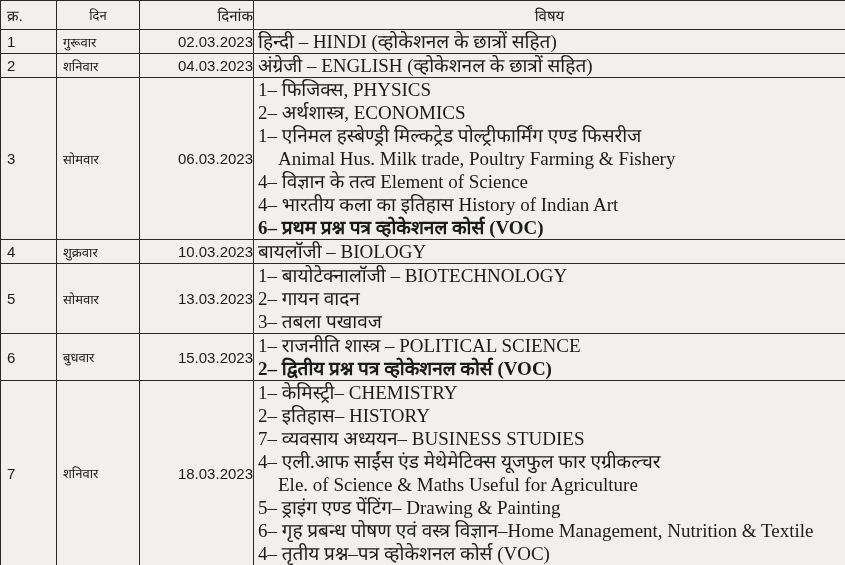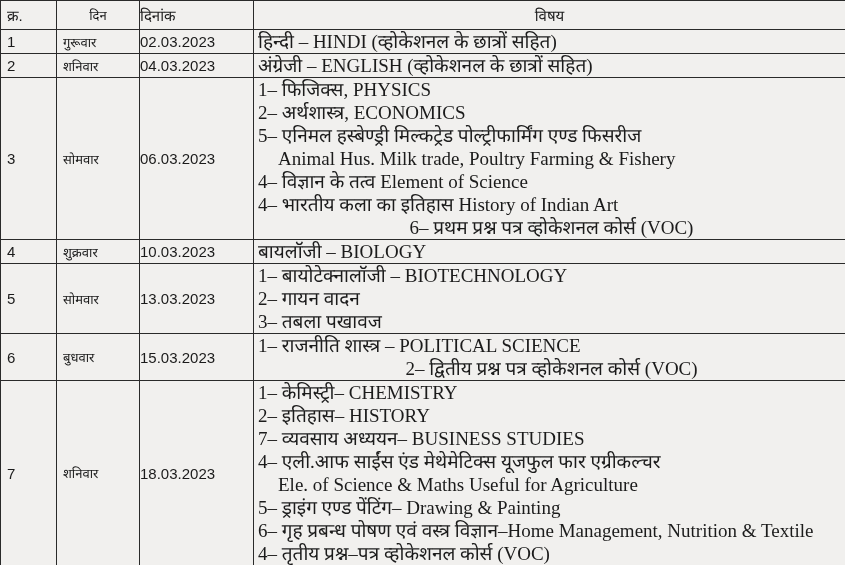--- a/index.html
+++ b/index.html
@@ -22,30 +22,30 @@
   }
   th {
     font-weight: normal;
     font-family: "DejaVu Sans", sans-serif;
     font-size: 15px;
     height: 28px;
     text-align: center;
   }
   .c-no { width: 49px; padding-left: 6px; font-family: "Liberation Sans", sans-serif; font-size: 15px; }
   .c-day { width: 82px; padding-left: 6px; font-family: "DejaVu Sans", sans-serif; font-size: 13px; }
-  .c-date { width: 113px; text-align: left; font-family: "Liberation Sans", sans-serif; font-size: 15px; }
+  .c-date { width: 113px; text-align: right; font-family: "Liberation Sans", sans-serif; font-size: 15px; }
   .c-subj { padding-left: 4px; font-size: 19px; }
   th.c-no { text-align: left; padding-left: 6px; }
   th.c-day { text-align: center; padding-left: 0; }
   .line {
     height: 23px; line-height: 23px;
     white-space: nowrap; overflow: hidden;
   }
   .line.indent { padding-left: 20px; }
-  .line.bold { font-weight: normal; text-align: center; }
+  .line.bold { font-weight: bold; }
   .row-single td { height: 22px; }
 </style>
 </head>
 <body>
 
 <table>
   <thead>
     <tr>
       <th class="c-no">क्र.</th>
       <th class="c-day">दिन</th>
@@ -70,21 +70,21 @@
           <div class="line">अंग्रेजी – ENGLISH  (व्होकेशनल के छात्रों सहित)</div>
         </td>
       </tr>
       <tr>
         <td class="c-no">3</td>
         <td class="c-day">सोमवार</td>
         <td class="c-date">06.03.2023</td>
         <td class="c-subj">
           <div class="line">1– फिजिक्स, PHYSICS</div>
           <div class="line">2– अर्थशास्त्र, ECONOMICS</div>
-          <div class="line">5– एनिमल हस्बेण्ड्री मिल्कट्रेड पोल्ट्रीफार्मिंग एण्ड फिसरीज</div>
+          <div class="line">1– एनिमल हस्बेण्ड्री मिल्कट्रेड पोल्ट्रीफार्मिंग एण्ड फिसरीज</div>
           <div class="line indent">Animal Hus. Milk trade, Poultry  Farming &amp; Fishery</div>
           <div class="line">4– विज्ञान के तत्व Element  of  Science</div>
           <div class="line">4– भारतीय कला का इतिहास History of Indian Art</div>
           <div class="line bold">6– प्रथम प्रश्न पत्र व्होकेशनल कोर्स (VOC)</div>
         </td>
       </tr>
       <tr class="row-single">
         <td class="c-no">4</td>
         <td class="c-day">शुक्रवार</td>
         <td class="c-date">10.03.2023</td>

